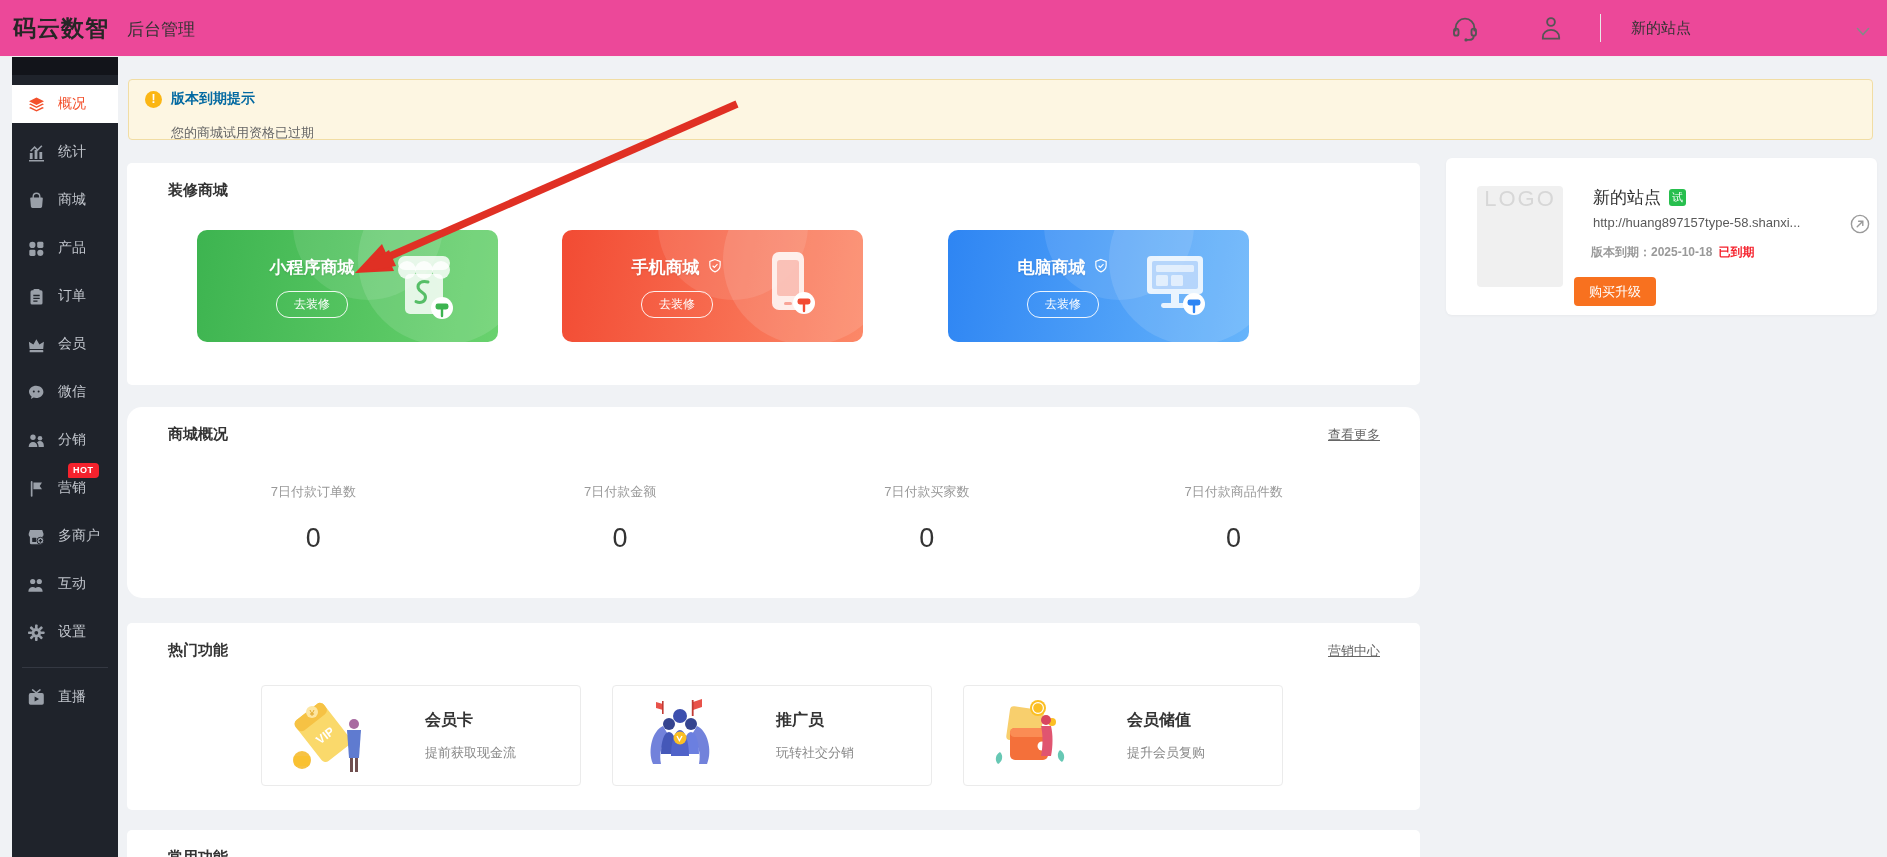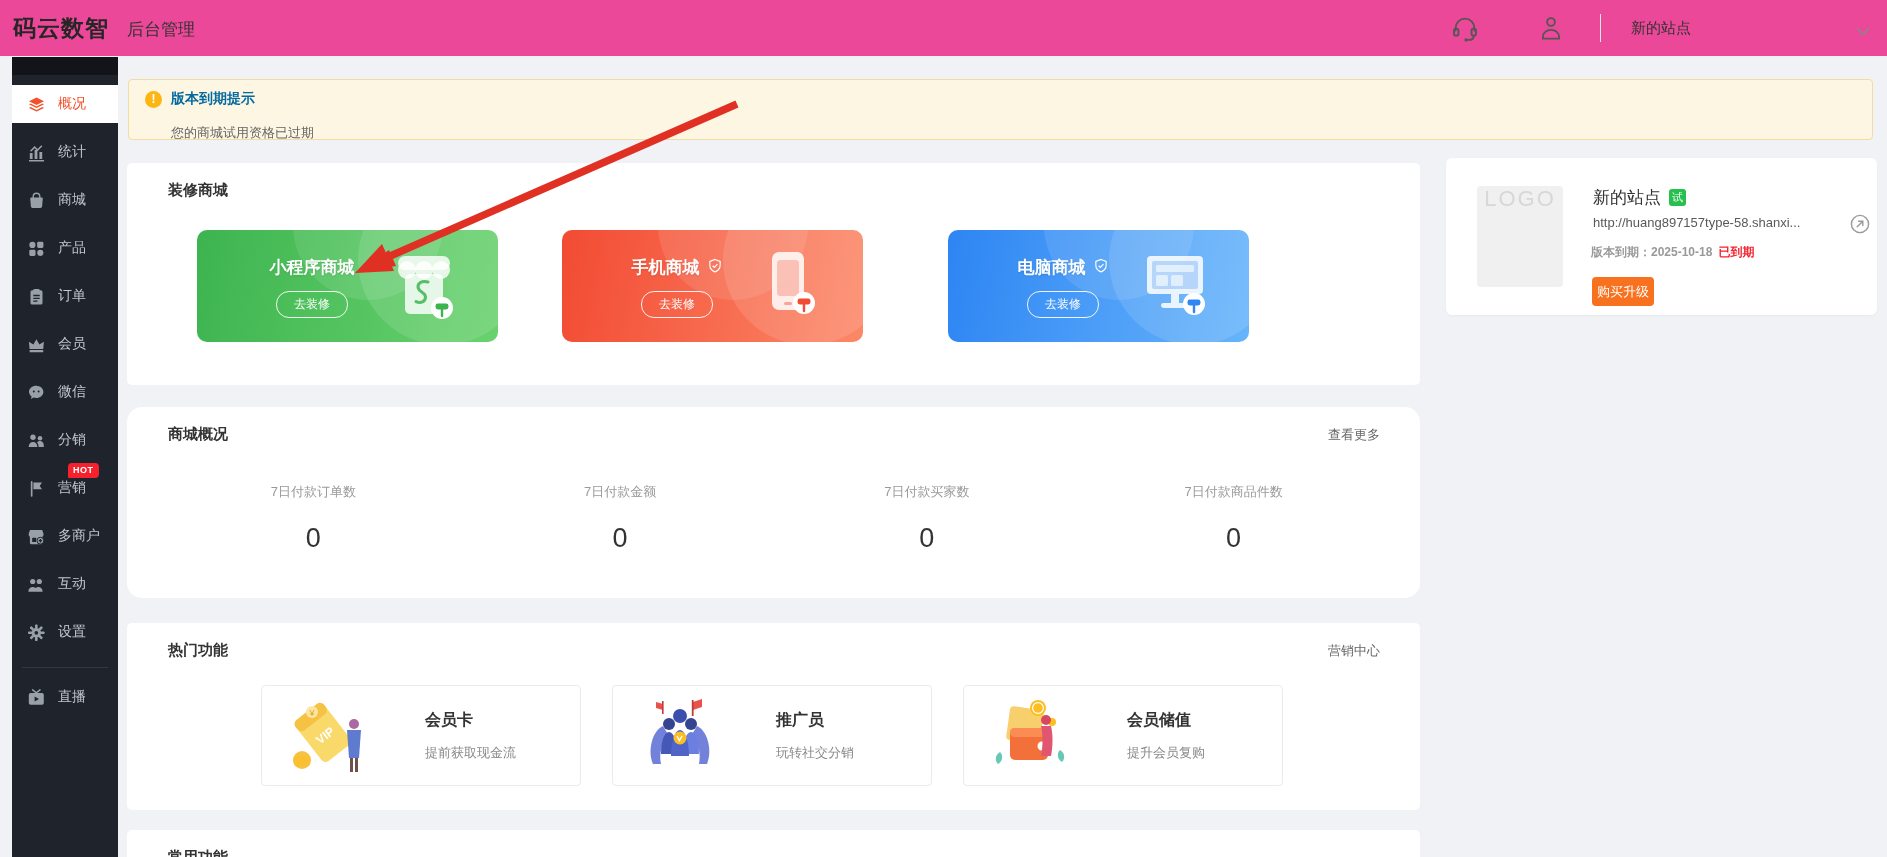--- a/index.html
+++ b/index.html
@@ -34,21 +34,21 @@
   
   .banner { position:absolute; left:128px; top:79px; width:1745px; height:61px; background:#fdf6e2; border:1px solid #f1dda4; border-radius:4px; padding:10px 16px 0 16px; z-index:5; }
   .banner-row { display:flex; align-items:center; }
   .warn-ico { width:17px; height:17px; border-radius:50%; background:#fbb614; color:#fff; font-size:12px; font-weight:bold; text-align:center; line-height:17px; flex:0 0 17px; }
   .banner-title { margin-left:9px; font-size:14px; font-weight:bold; color:#0369a1; }
   .banner-sub { margin-left:26px; margin-top:16px; font-size:13px; color:#666; }
 
   
   .panel { position:absolute; left:127px; width:1293px; background:#fff; border-radius:5px; }
   .panel-title { position:absolute; left:41px; top:18px; font-size:15px; font-weight:bold; color:#333; }
-  .panel-link { position:absolute; right:40px; top:19px; font-size:13px; color:#666; cursor:pointer; }
+  .panel-link { position:absolute; right:40px; top:19px; font-size:13px; color:#666; cursor:pointer;text-decoration:underline; }
   #panel-decorate { top:163px; height:222px; }
   #panel-overview { top:407px; height:191px;border-radius:15px; }
   #panel-hot      { top:623px; height:187px; }
   #panel-common   { top:830px; height:80px; }
 
   
   .shop-card { position:absolute; top:67px; width:301px; height:112px; border-radius:10px; color:#fff; cursor:pointer; overflow:hidden; }
   .shop-card .glow { position:absolute; right:-30px; top:-55px; width:170px; height:170px; border-radius:50%; background:rgba(255,255,255,.12); }
   .shop-card .glow2 { position:absolute; right:55px; top:-80px; width:150px; height:150px; border-radius:50%; background:rgba(255,255,255,.10); }
   .shop-left { position:absolute; left:40px; top:26px; width:150px; text-align:center; }
@@ -75,21 +75,21 @@
   .site-card { position:absolute; left:1446px; top:158px; width:431px; height:157px; background:#fff; border-radius:6px; box-shadow:0 1px 3px rgba(0,0,0,.04); }
   .logo-box { position:absolute; left:31px; top:28px; width:86px; height:101px; background:#f0f0f0; border-radius:4px; display:flex; justify-content:center; }
   .logo-text { font-size:22px; color:#d7d7d7; letter-spacing:2px; }
   .sc-name-row { position:absolute; left:147px; top:28px; display:flex; align-items:center; gap:8px; }
   .sc-name { font-size:17px; color:#333; }
   .trial-badge { width:17px; height:17px; background:#27bf4e; color:#fff; border-radius:3px; font-size:11px; text-align:center; line-height:17px; }
   .sc-url { position:absolute; left:147px; top:57px; width:252px; font-size:13px; color:#595959; white-space:nowrap; overflow:hidden; text-overflow:ellipsis; cursor:pointer; }
   .ext-icon { position:absolute; left:404px; top:56px; width:20px; height:20px; color:#9a9a9a; cursor:pointer; }
   .sc-version { position:absolute; left:145px; top:86px; font-size:12px; color:#999;font-weight:bold; }
   .sc-expired { color:#f5222d; margin-left:6px; }
-  .buy-btn { position:absolute; left:146px; top:119px; width:62px; height:29px; background:#f8711f; color:#fff; border:none; border-radius:4px; font-size:13px; cursor:pointer; font-family:inherit; }
+  .buy-btn { position:absolute; left:128px; top:119px; width:82px; height:29px; background:#f8711f; color:#fff; border:none; border-radius:4px; font-size:13px; cursor:pointer; font-family:inherit; }
 
   
   .anno-arrow { position:absolute; left:0; top:0; width:1887px; height:857px; z-index:40; pointer-events:none; }
 </style>
 </head>
 <body>
 
 <div class="page">
 
   <div class="header">

